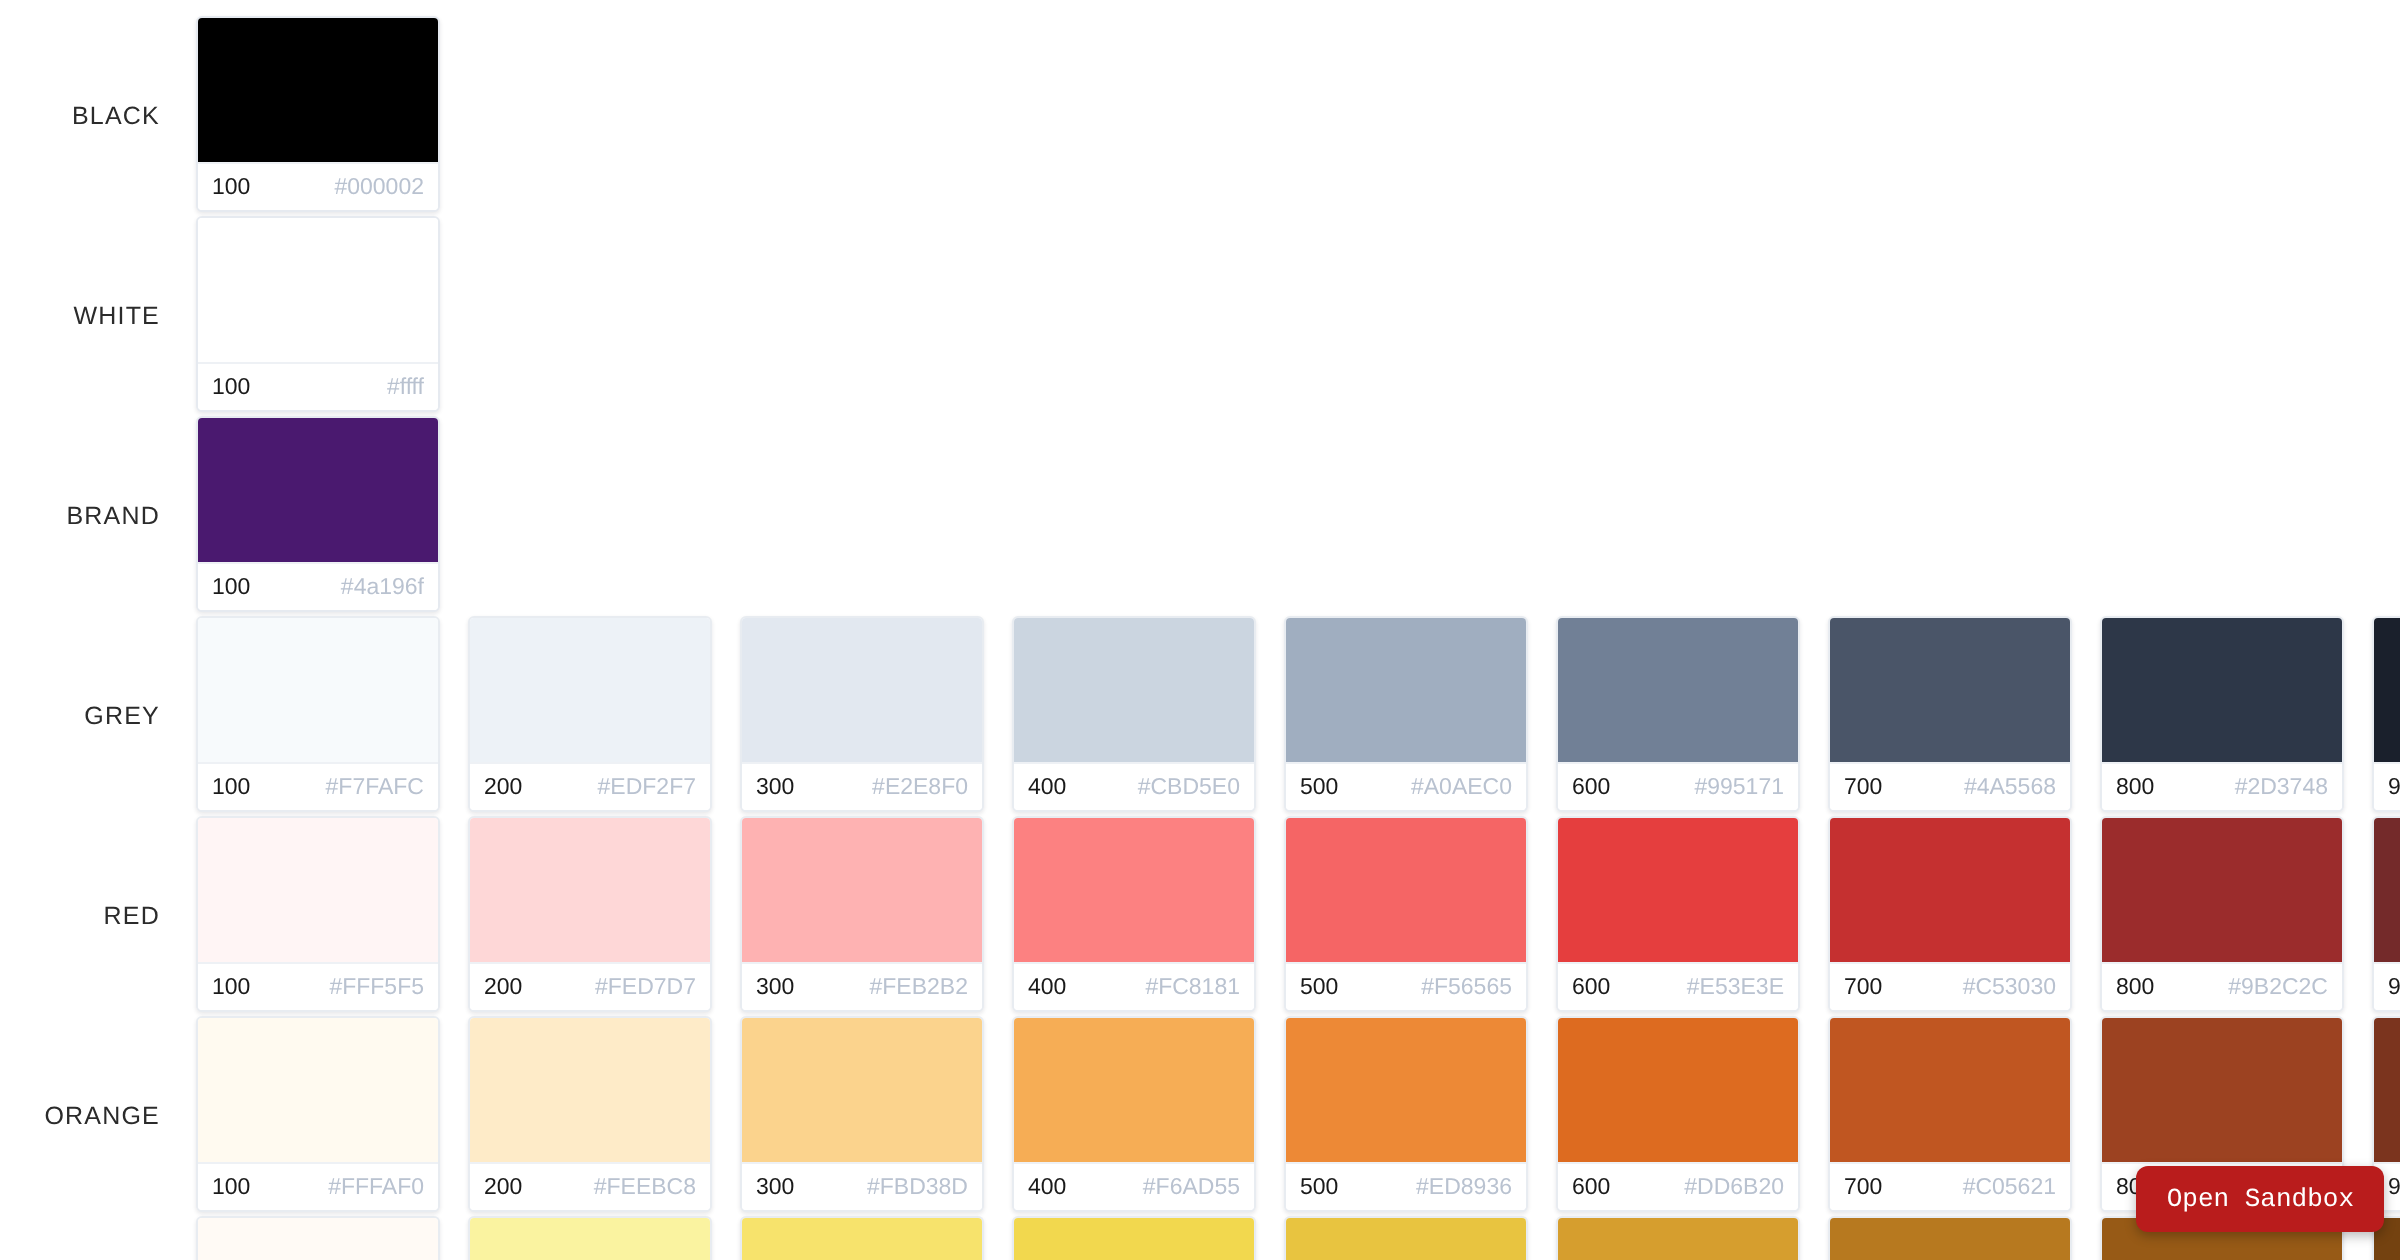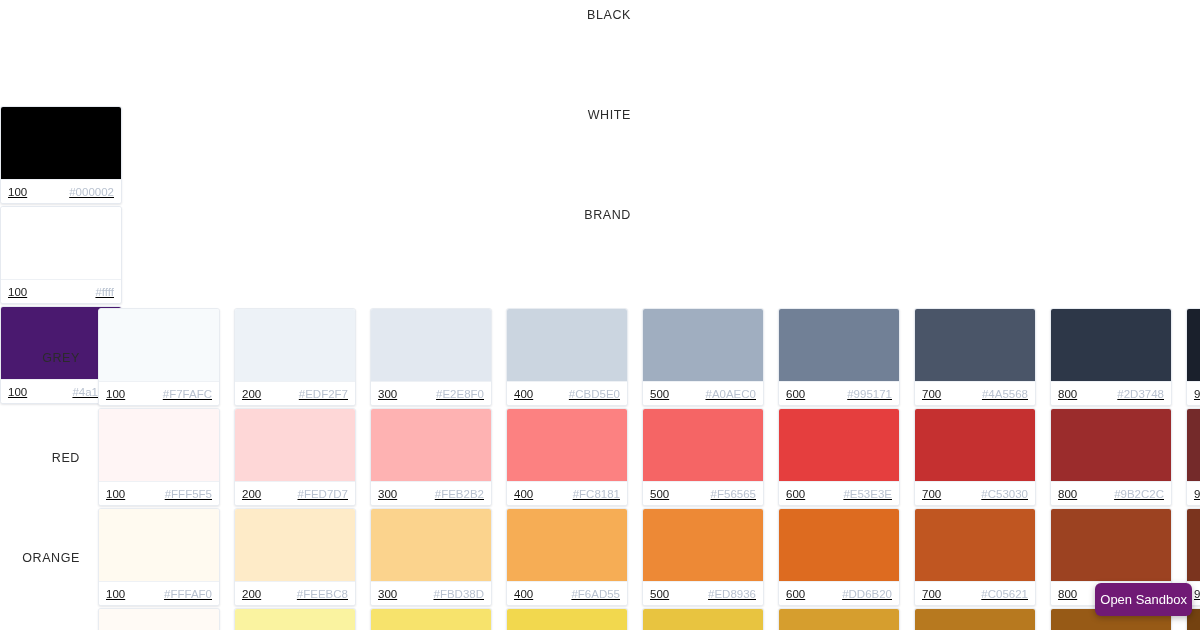--- a/index.html
+++ b/index.html
@@ -28,21 +28,20 @@
     padding-right: 18px;
     font-size: 12.5px;
     letter-spacing: 0.6px;
     color: #2b2b2b;
     text-transform: uppercase;
     align-self: center;
   }
   .cards {
     display: flex;
     flex: 1 1 auto;
-    text-decoration: underline;
   }
   .card {
     width: 122px;
     flex: 0 0 122px;
     margin-right: 14px;
     background: #ffffff;
     border: 1px solid #e8ecf1;
     border-radius: 3px;
     box-shadow: 0 1px 2px rgba(16,24,40,0.10);
     overflow: hidden;
@@ -64,46 +63,47 @@
   .weight {
     font-size: 11.5px;
     color: #1a1a1a;
   }
   .hex {
     font-size: 11.5px;
     color: #b9c2d0;
   }
 
   
-  .row-single { height: 100px; flex-direction: column; }
+  .row-single { height: 100px; }
   .row-single .swatch { height: 72px; }
   .row-single .card { border-color: #e6eaf0; }
 
   
   .row-ramp { height: 100px; }
   .row-ramp .swatch { height: 72px; }
 
   
   .row-clipped .card { border-bottom: none; border-radius: 3px 3px 0 0; }
 
   .spacer-top { height: 8px; }
 
   #open-sandbox {
     position: absolute;
     right: 8px;
     bottom: 14px;
-    background: #701a75;
+    background: #b91c1c;
     color: #ffffff;
     font-size: 13px;
-    padding: 9px 5px;
+    padding: 9px 15px;
     border-radius: 6px;
     border: none;
     cursor: pointer;
     box-shadow: 0 2px 6px rgba(0,0,0,0.28);
     white-space: nowrap;
+    font-family: Liberation Mono, monospace;
   }
 </style>
 </head>
 <body>
 
 <div id="palette">
   <div class="spacer-top"></div>
   <div id="rows-container">
       <div class="row row-single">
         <div class="row-label">BLACK</div>

